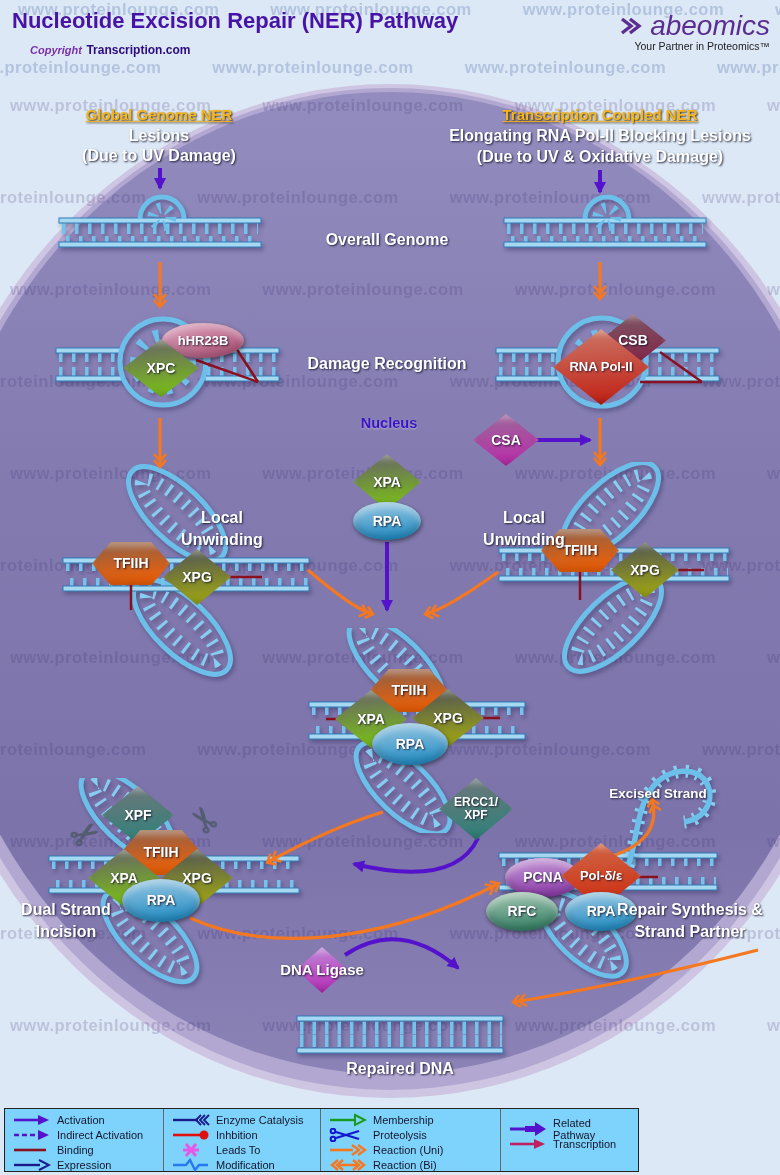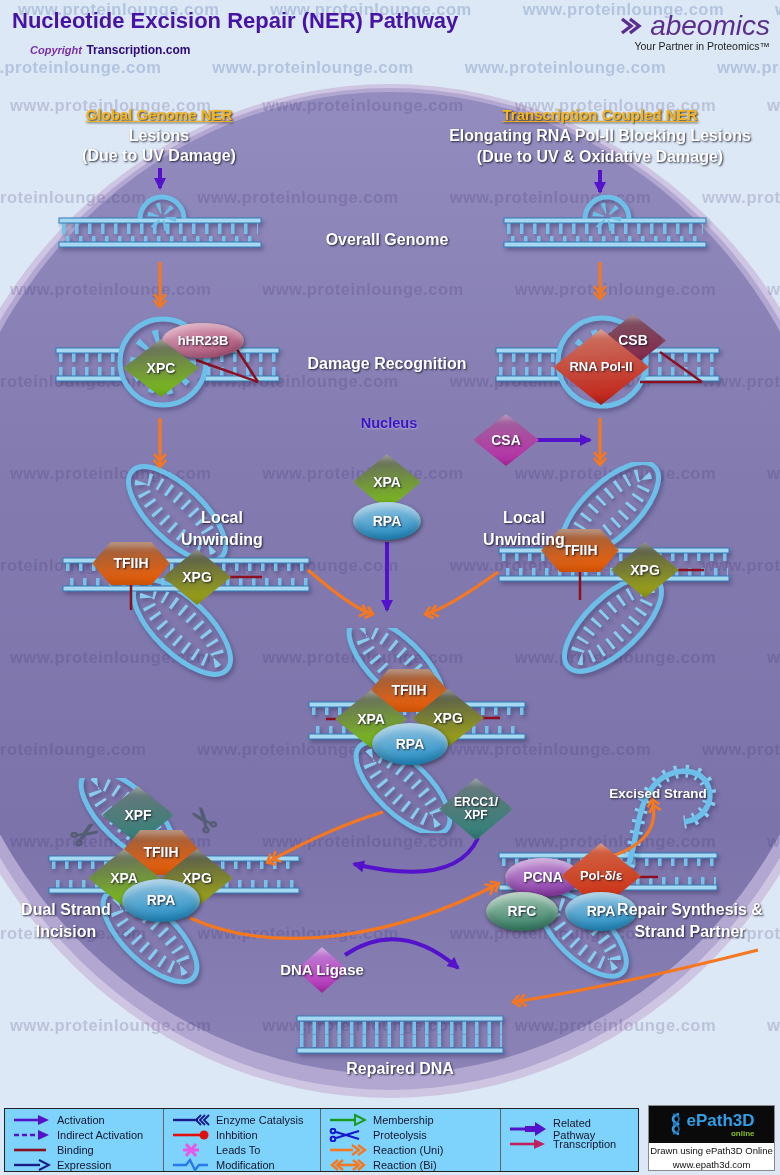--- a/index.html
+++ b/index.html
@@ -521,28 +521,14 @@
       <div class="litem">
         <svg width="38" height="14" viewBox="0 0 38 14">
             <line x1="1" y1="7" x2="25" y2="7" stroke="#c02060" stroke-width="2.6"></line>
             <path d="M25,2 L36,7 L25,12 Z" fill="#c02060"></path>
           </svg>
         <span>Transcription</span>
       </div>
     </div>
   </div>
 
-  <div class="credits">
-    <div class="black">
-      <svg width="16" height="26" viewBox="0 0 16 26">
-        <path d="M11,2 C3,4 3,10 11,12 C3,14 3,20 11,22" fill="none" stroke="#2f9fe8" stroke-width="2.6"></path>
-        <path d="M5,2 C13,4 13,10 5,12 C13,14 13,20 5,22" fill="none" stroke="#1f6fb0" stroke-width="1.6"></path>
-      </svg>
-      <span>
-        <span class="ep">ePath3D</span>
-        <span class="online">online</span>
-      </span>
-    </div>
-    <div class="cl">Drawn using ePath3D Online</div>
-    <div class="cl">www.epath3d.com</div>
-  </div>
 
 </div>
 
 </body></html>

